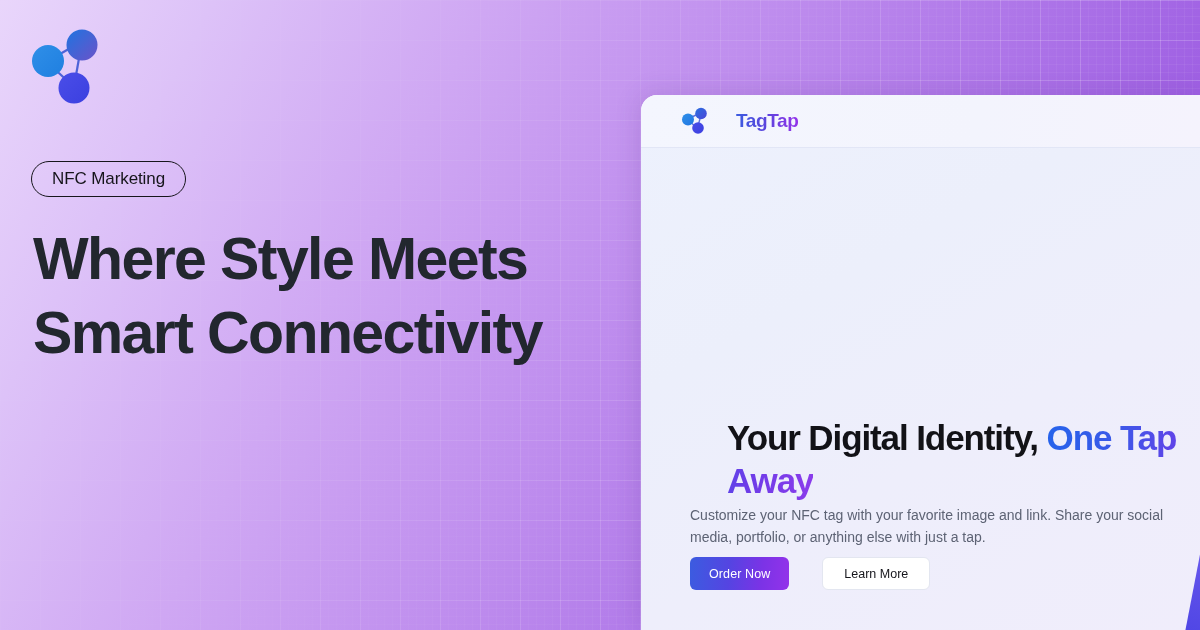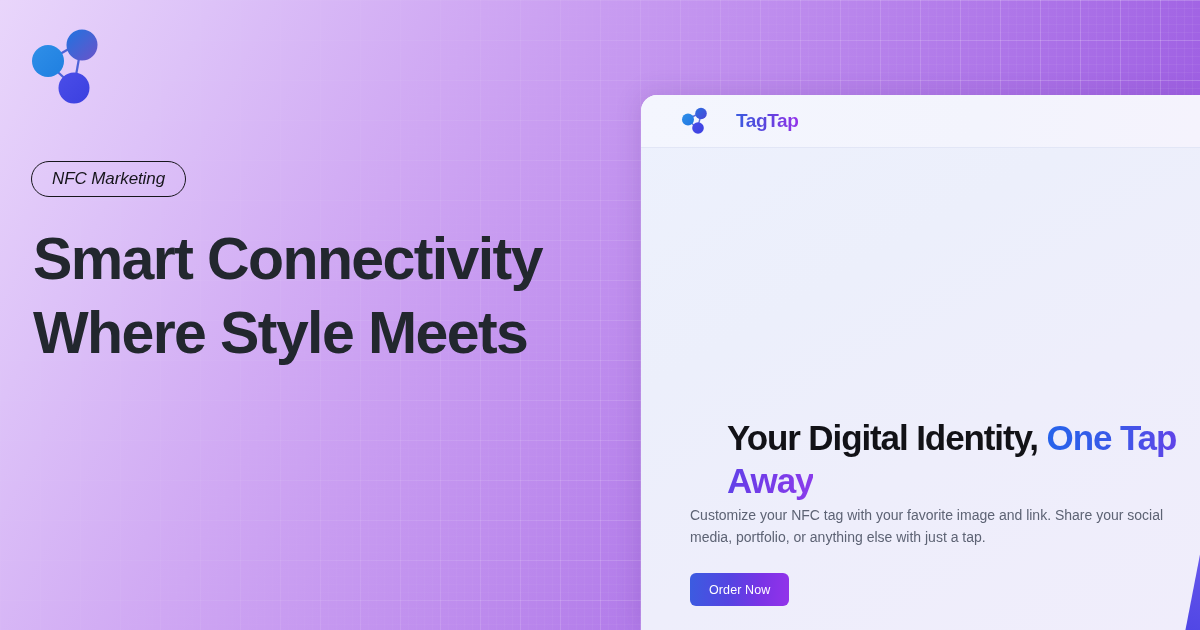--- a/index.html
+++ b/index.html
@@ -50,21 +50,21 @@
   .pill {
     position:absolute; left:31px; top:161px;
     height:36px;
     display:flex; align-items:center;
     padding:0 20px;
     border:1.6px solid #17161c;
     border-radius:999px;
     background:transparent;
   }
   .pill span {
-    font-size:17px; color:#16151b; letter-spacing:-0.1px;font-style:italic;
+    font-size:17px; color:#16151b; letter-spacing:-0.1px;
   }
 
   .headline {
     position:absolute; left:33px; top:222px;
     width:600px;
     font-size:59px;
     line-height:74px;
     font-weight:bold;
     letter-spacing:-1.6px;
     color:#22272e;
@@ -112,21 +112,21 @@
   }
 
   .card-desc {
     position:absolute; top:356px; left:49px;
     width:505px;
     font-size:14px; line-height:22px;
     color:#5d6374;
   }
 
   .card-actions {
-    position:absolute; top:425px; left:49px;
+    position:absolute; top:409px; left:49px;
     display:flex; gap:33px; align-items:flex-start;
   }
   .btn-primary {
     height:33px; padding:0 19px;
     display:flex; align-items:center; justify-content:center;
     border-radius:6px; border:none;
     background:linear-gradient(95deg,#3b5ce0 0%,#5544e2 40%,#7b33e6 72%,#9333ea 100%);
     color:#fff; font-size:12.5px; letter-spacing:0.1px;
     font-family:"Liberation Sans", sans-serif;
     cursor:pointer;
@@ -180,22 +180,22 @@
       <circle cx="55" cy="22" r="15.5" fill="url(#gB)"></circle>
       <circle cx="47" cy="65" r="15.5" fill="url(#gC)"></circle>
     </svg>
   </div>
 
   <div class="pill">
     <span>NFC Marketing</span>
   </div>
 
   <div class="headline">
+    <div>Where Style Meets</div>
     <div>Smart Connectivity</div>
-    <div>Where Style Meets</div>
   </div>
 
 </div>
 
 <div class="card">
 
   <div class="card-head">
     <div class="card-logo">
       <svg width="30" height="28" viewBox="0 0 30 28">
         <defs>
@@ -224,19 +224,20 @@
   </div>
 
   <div class="card-body">
 
     <div class="card-title"><span>Your Digital Identity,</span> <span class="grad">One Tap Away</span></div>
 
     <div class="card-desc">Customize your NFC tag with your favorite image and link. Share your social media, portfolio, or anything else with just a tap.</div>
 
     <div class="card-actions">
       <button class="btn-primary">Order Now</button>
+      <button class="btn-secondary">Learn More</button>
     </div>
 
   </div>
 
   <div class="corner-accent"></div>
 
 </div>
 
 </body></html>

